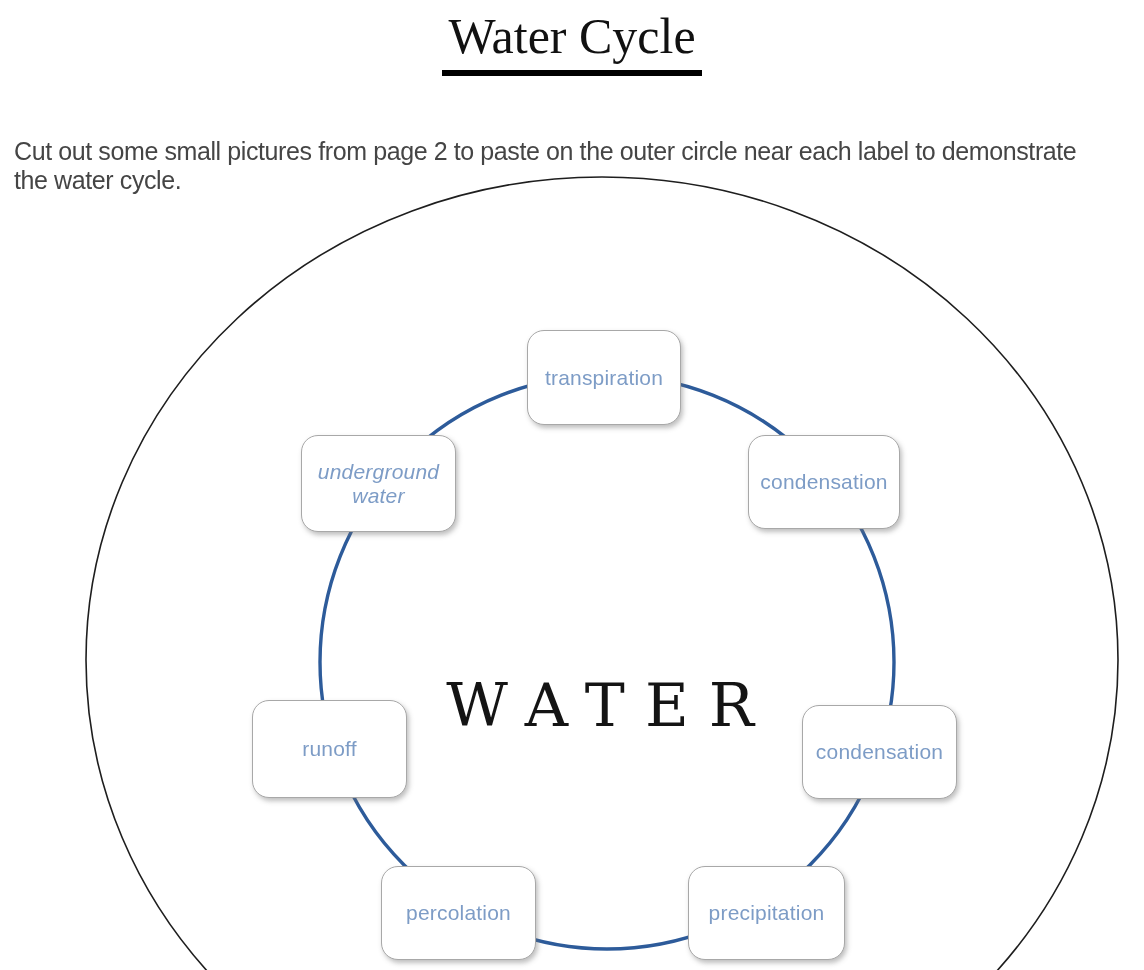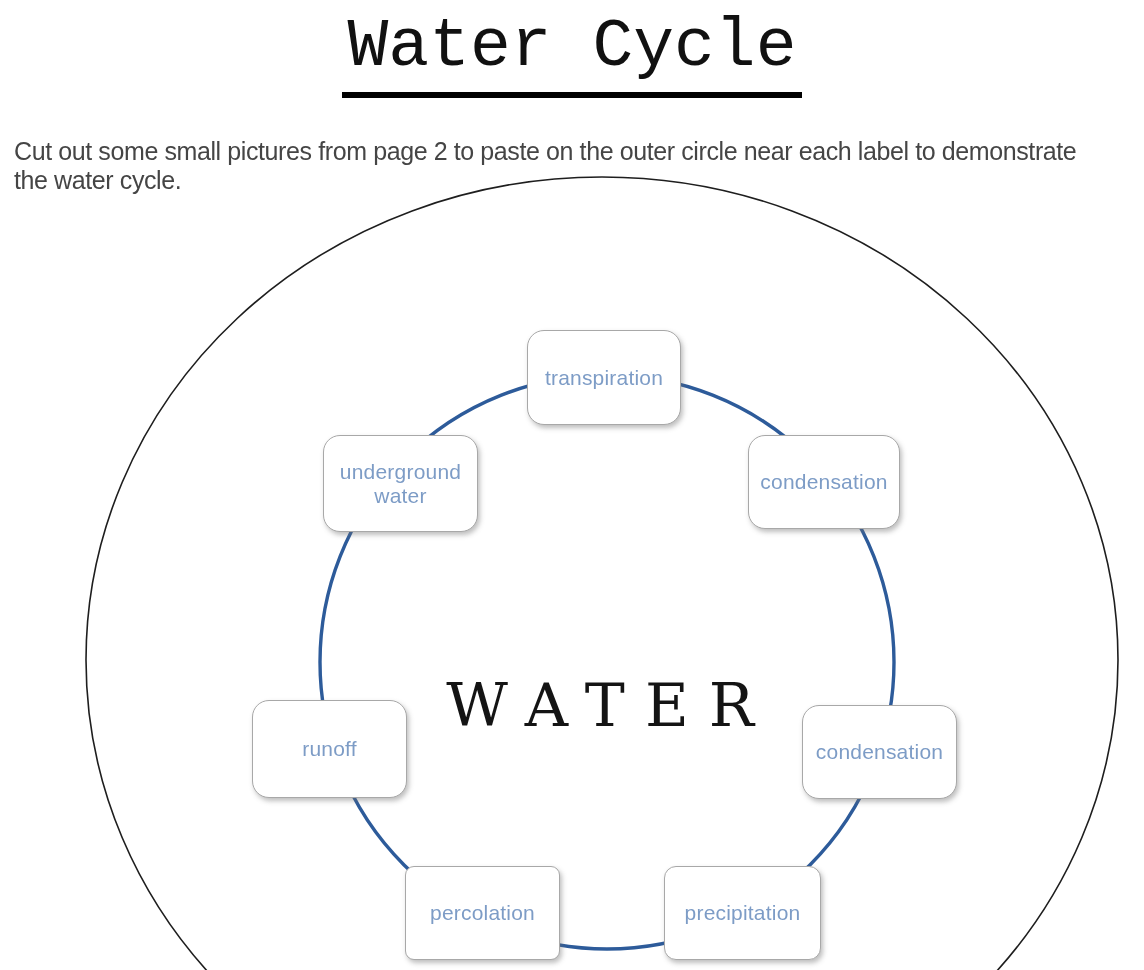--- a/index.html
+++ b/index.html
@@ -18,22 +18,22 @@
   
   .title-wrap {
     position: absolute;
     top: 6px;
     left: 0;
     width: 1144px;
     text-align: center;
   }
   .title-text {
     display: inline-block;
-    font-family: Liberation Mono, monospace;
-    font-size: 68px;
+    font-family: Liberation Serif, serif;
+    font-size: 50px;
     font-weight: 400;
     letter-spacing: 0px;
     color: #111111;
     border-bottom: 6px solid #000000;
     padding: 0 6px 4px 6px;
     line-height: 1.2;
   }
 
   
   .instructions {
@@ -71,24 +71,24 @@
   .label-box span {
     font-size: 21px;
     line-height: 24px;
     letter-spacing: 0.2px;
     color: #7d9cc6;
     padding: 0 10px;
   }
   .box-transpiration   { left: 527px; top: 330px; width: 152px; height: 93px; }
   .box-evaporation     { left: 748px; top: 435px; width: 150px; height: 92px; }
   .box-condensation    { left: 802px; top: 705px; width: 153px; height: 92px; }
-  .box-precipitation   { left: 664px; top: 866px; width: 155px; height: 92px; border-radius: 12px; }
-  .box-percolation     { left: 405px; top: 866px; width: 153px; height: 92px; border-radius: 9px; }
+  .box-precipitation   { left: 688px; top: 866px; width: 155px; height: 92px; }
+  .box-percolation     { left: 381px; top: 866px; width: 153px; height: 92px; }
   .box-runoff          { left: 252px; top: 672px; width: 153px; height: 96px; margin-top: 28px; }
-  .box-underground     { left: 323px; top: 435px; width: 153px; height: 95px; }
+  .box-underground     { left: 301px; top: 435px; width: 153px; height: 95px; font-style: italic; }
 
   
   .center-title {
     position: absolute;
     left: 340px;
     top: 658px;
     width: 520px;
     text-align: center;
     font-family: "DejaVu Serif", serif;
     color: #141414;

